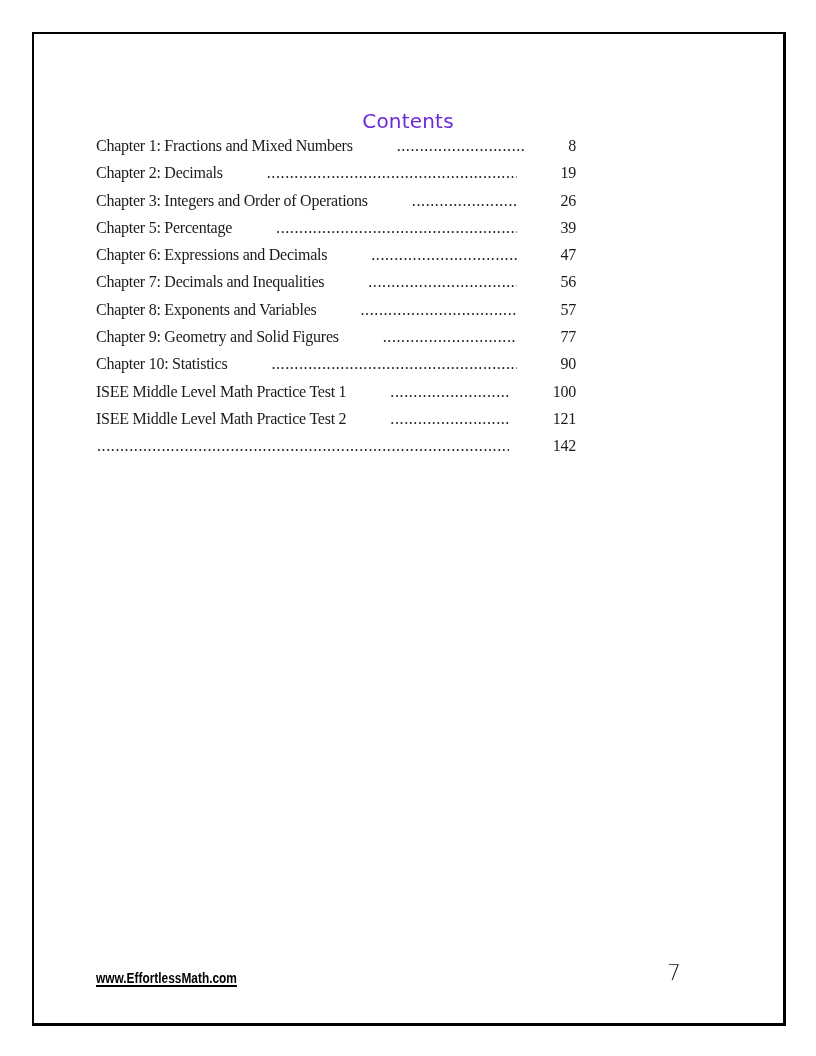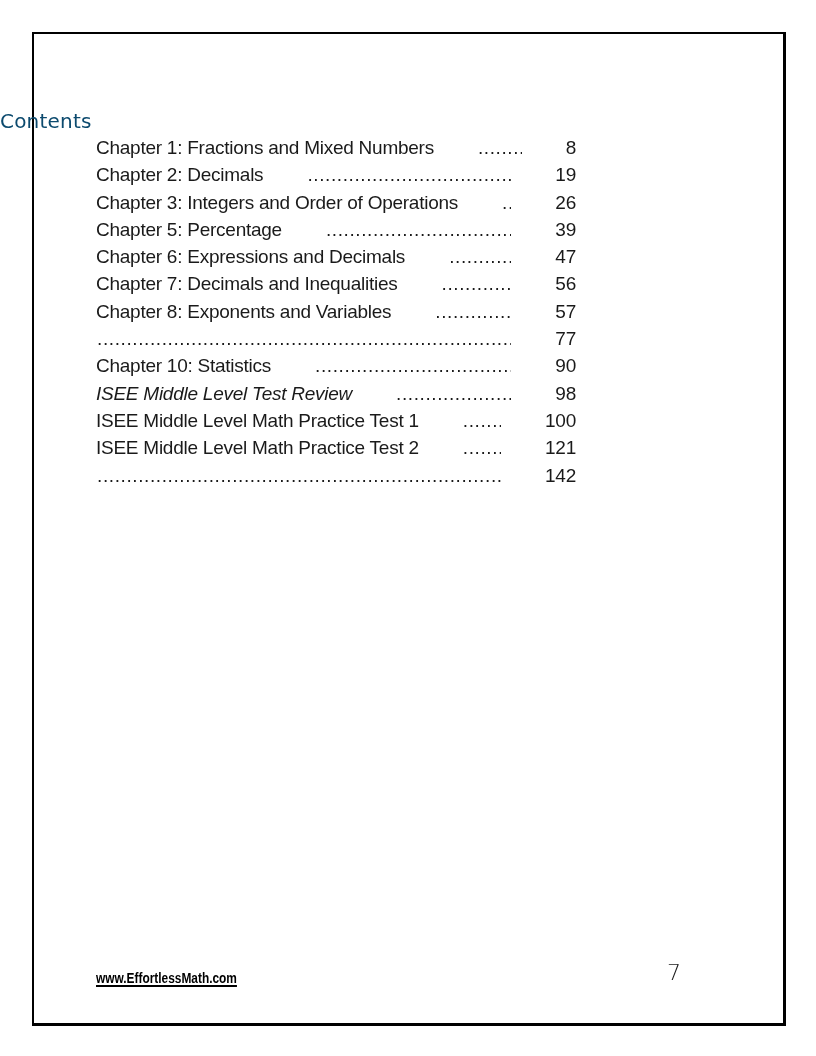--- a/index.html
+++ b/index.html
@@ -24,42 +24,43 @@
       border-left: 2px solid #000;
       border-right: 3px solid #000;
       border-bottom: 3px solid #000;
       box-sizing: content-box;
     }
     .toc-title {
       position: absolute;
       left: 0;
       width: 816px;
       top: 96px;
+      text-align: center;
       font-size: 20px;
-      color: #0c4a6e;
+      color: #6d28d9;
       font-family: "DejaVu Sans", sans-serif;
       font-weight: normal;
       letter-spacing: 0.2px;
     }
     .toc {
       position: absolute;
       left: 96px;
       top: 137px;
       width: 480px;
       margin: 0;
       padding: 0;
       list-style: none;
     }
     .toc-entry {
       display: flex;
       align-items: baseline;
       height: 27.3px;
-      font-size: 19px;
+      font-size: 16px;
       color: #1a1a1a;
-      font-family: Liberation Sans, sans-serif;
+      font-family: Liberation Serif, serif;
       letter-spacing: -0.25px;
       white-space: nowrap;
       gap: 43px;
     }
     .toc-entry .label {
       flex: 0 0 auto;
     }
     .toc-entry.italic .label {
       font-style: italic;
     }
@@ -139,32 +140,28 @@
     <span class="label">Chapter 7:  Decimals and Inequalities</span>
     <span class="leader"></span>
     <span class="page">56</span>
   </li>
   <li class="toc-entry">
     <span class="label">Chapter 8:  Exponents and Variables</span>
     <span class="leader"></span>
     <span class="page">57</span>
   </li>
   <li class="toc-entry">
+    <span class="label">Chapter 9:  Geometry and Solid Figures </span>
     <span class="leader"></span>
     <span class="page">77</span>
   </li>
   <li class="toc-entry">
     <span class="label">Chapter 10:  Statistics </span>
     <span class="leader"></span>
     <span class="page">90</span>
-  </li>
-  <li class="toc-entry italic">
-    <span class="label">ISEE Middle Level Test Review </span>
-    <span class="leader"></span>
-    <span class="page">98</span>
   </li>
   <li class="toc-entry">
     <span class="label">ISEE Middle Level Math Practice Test 1</span>
     <span class="leader"></span>
     <span class="page">100</span>
   </li>
   <li class="toc-entry">
     <span class="label">ISEE Middle Level Math Practice Test 2</span>
     <span class="leader"></span>
     <span class="page">121</span>

